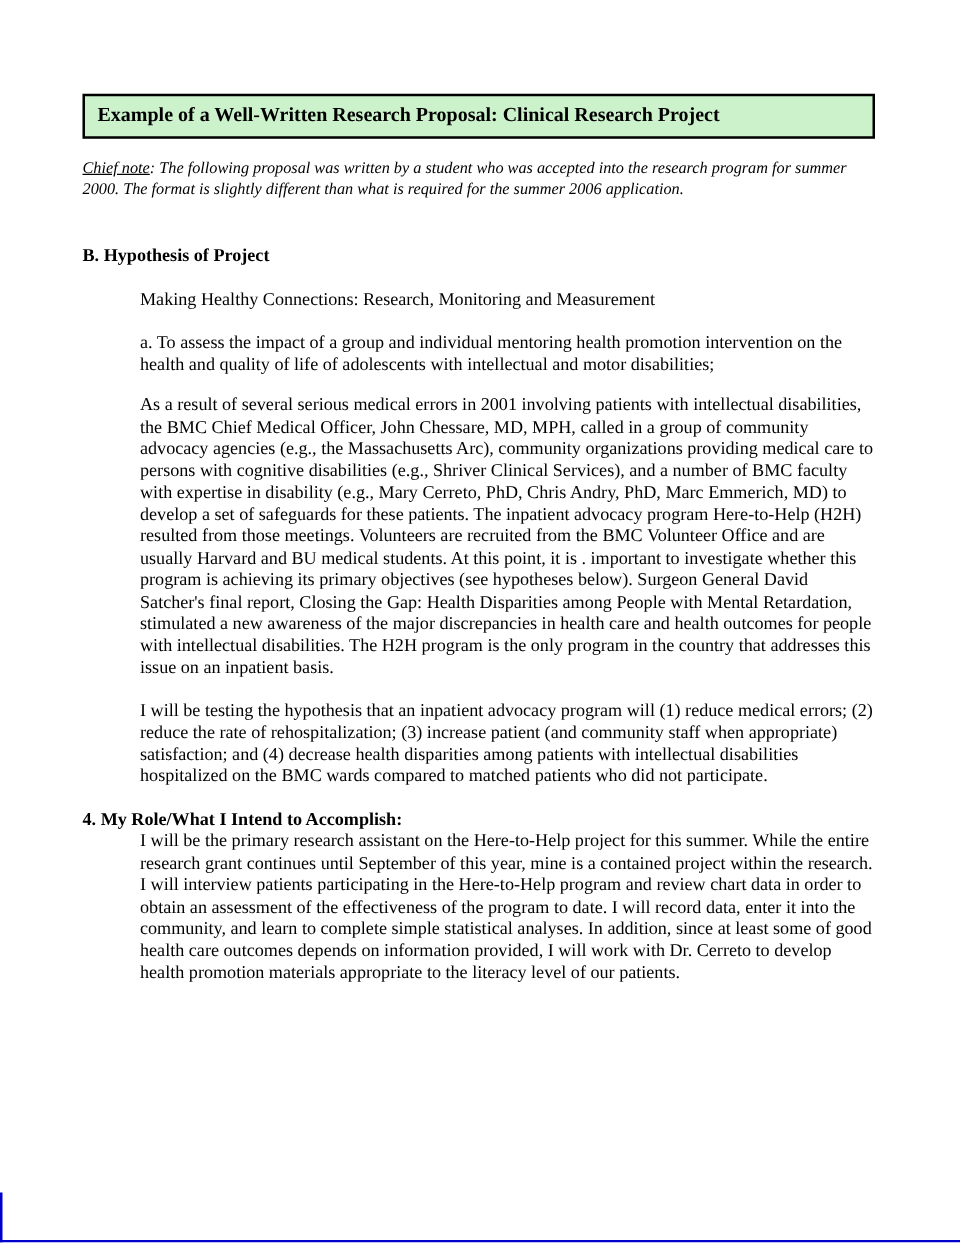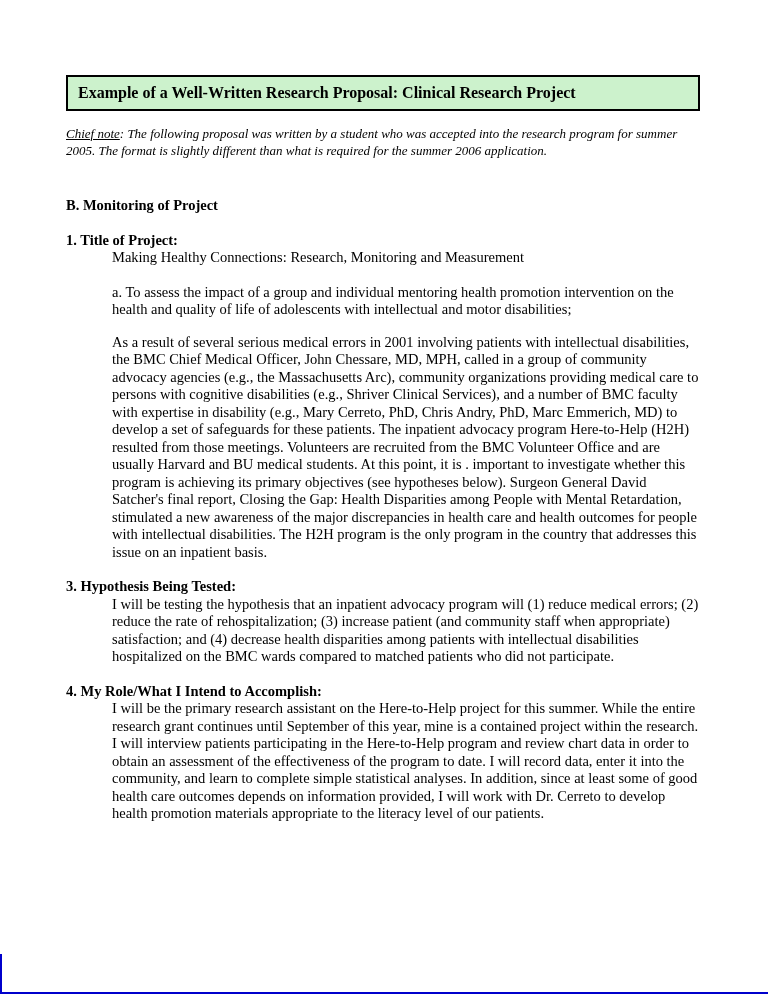--- a/index.html
+++ b/index.html
@@ -68,38 +68,36 @@
 </style>
 </head>
 <body>
 
 <div class="page">
 
   <div class="banner">
     <span>Example of a Well-Written Research Proposal: Clinical Research Project</span>
   </div>
 
-  <p class="note"><span class="u">Chief note</span><span>: The following proposal was written by a student who was accepted into the research program for summer 2005. The format is slightly different than what is required for the summer 2006 application.</span></p>
+  <p class="note"><span class="u">Chief note</span><span>: The following proposal was written by a student who was accepted into the research program for summer 2000. The format is slightly different than what is required for the summer 2006 application.</span></p>
 
-  <h2 class="b-heading">B. Monitoring of Project</h2>
+  <h2 class="b-heading">B. Hypothesis of Project</h2>
 
   <div class="item">
-    <div class="item-heading">1. Title of Project:</div>
     <div class="item-body">Making Healthy Connections: Research, Monitoring and Measurement</div>
   </div>
 
   <div class="item">
     <div class="item-body">
       <p class="para first">a. To assess the impact of a group and individual mentoring health promotion intervention on the health and quality of life of adolescents with intellectual and motor disabilities;</p>
       <p class="para"><span>As a result of several serious medical errors in 2001 involving patients with intellectual disabilities, the BMC Chief Medical Officer, John Chessare, MD, MPH, called in a group of community advocacy agencies (e.g., the Massachusetts Arc), community organizations providing medical care to persons with cognitive disabilities (e.g., Shriver Clinical Services), and a number of BMC faculty with expertise in disability (e.g., Mary Cerreto, PhD, Chris Andry, PhD, Marc Emmerich, MD) to develop a set of safeguards for these patients. The inpatient advocacy program Here-to-Help (H2H) resulted from those meetings. Volunteers are recruited from the BMC Volunteer Office and are usually Harvard and BU medical students. At this point, it is . important to investigate whether this program is achieving its primary objectives (see hypotheses below). Surgeon General David Satcher's final report, </span><span class="u-inline">Closing the Gap: Health Disparities among People with Mental Retardation,</span><span> stimulated a new awareness of the major discrepancies in health care and health outcomes for people with intellectual disabilities. The H2H program is the only program in the country that addresses this issue on an inpatient basis.</span></p>
     </div>
   </div>
 
   <div class="item">
-    <div class="item-heading">3. Hypothesis Being Tested:</div>
     <div class="item-body">I will be testing the hypothesis that an inpatient advocacy program will (1) reduce medical errors; (2) reduce the rate of rehospitalization; (3) increase patient (and community staff when appropriate) satisfaction; and (4) decrease health disparities among patients with intellectual disabilities hospitalized on the BMC wards compared to matched patients who did not participate.</div>
   </div>
 
   <div class="item">
     <div class="item-heading">4. My Role/What I Intend to Accomplish:</div>
     <div class="item-body">I will be the primary research assistant on the Here-to-Help project for this summer. While the entire research grant continues until September of this year, mine is a contained project within the research. I will interview patients participating in the Here-to-Help program and review chart data in order to obtain an assessment of the effectiveness of the program to date. I will record data, enter it into the community, and learn to complete simple statistical analyses. In addition, since at least some of good health care outcomes depends on information provided, I will work with Dr. Cerreto to develop health promotion materials appropriate to the literacy level of our patients.</div>
   </div>
 
 </div>
 

